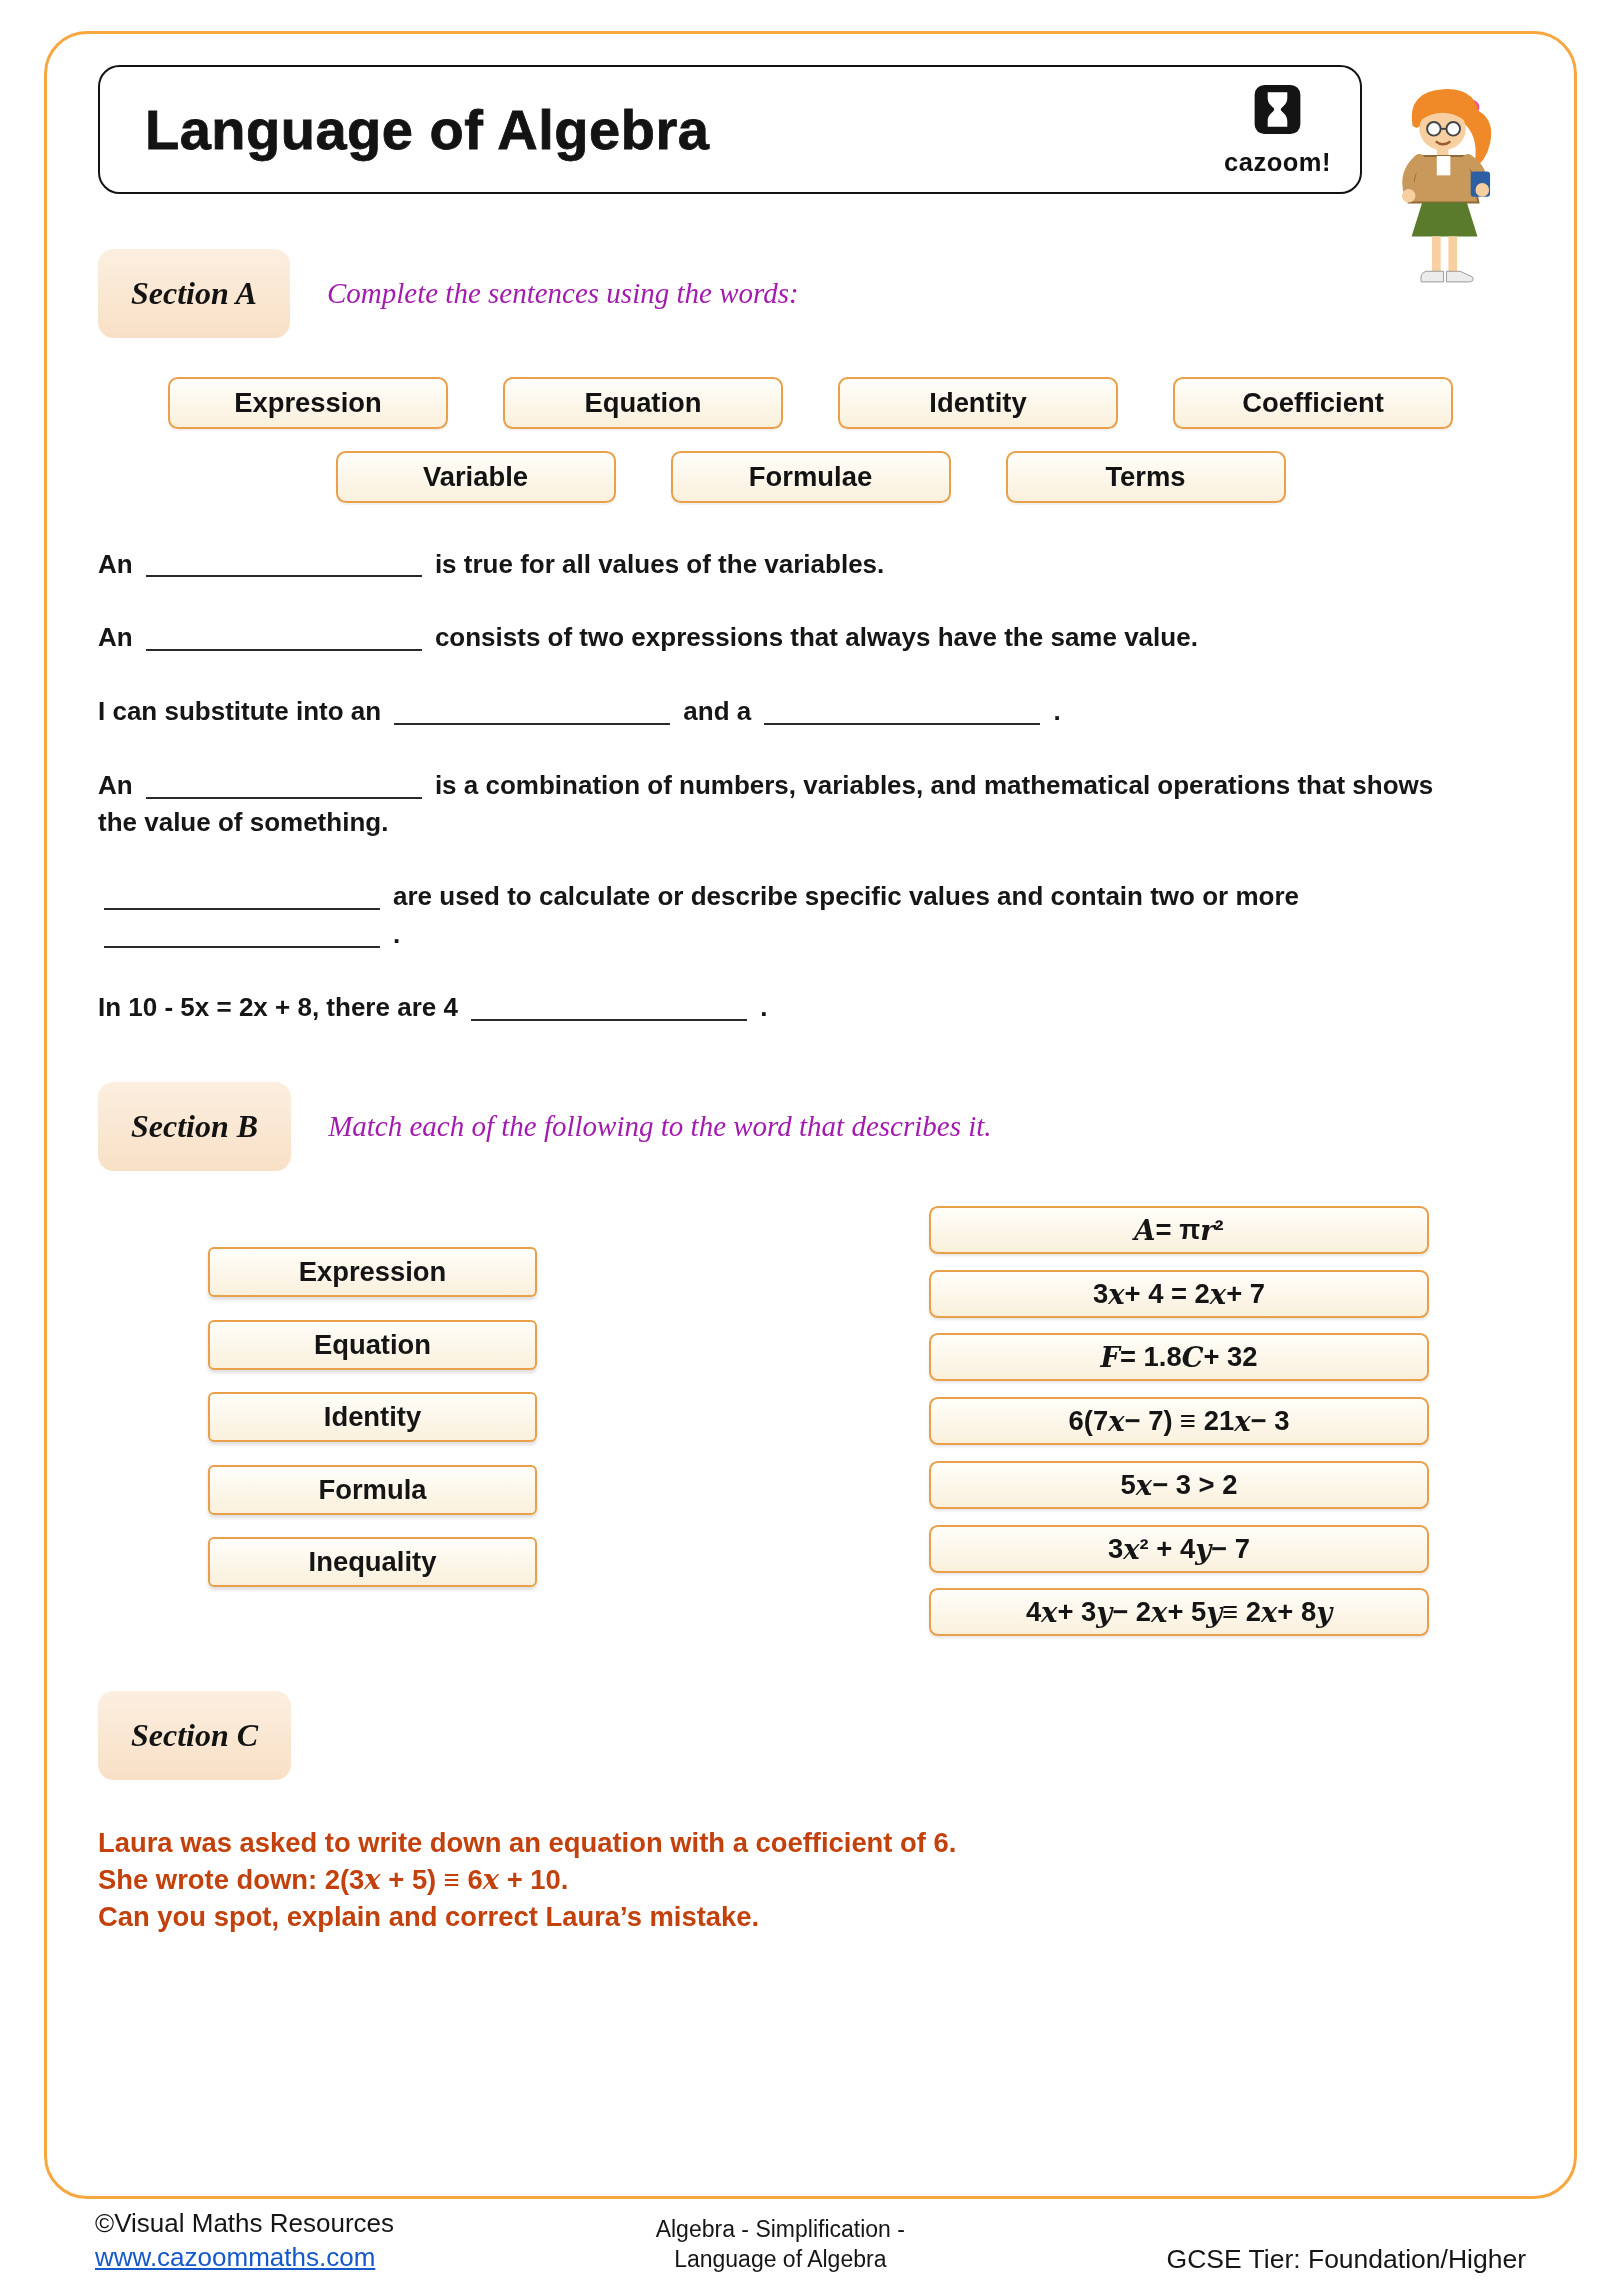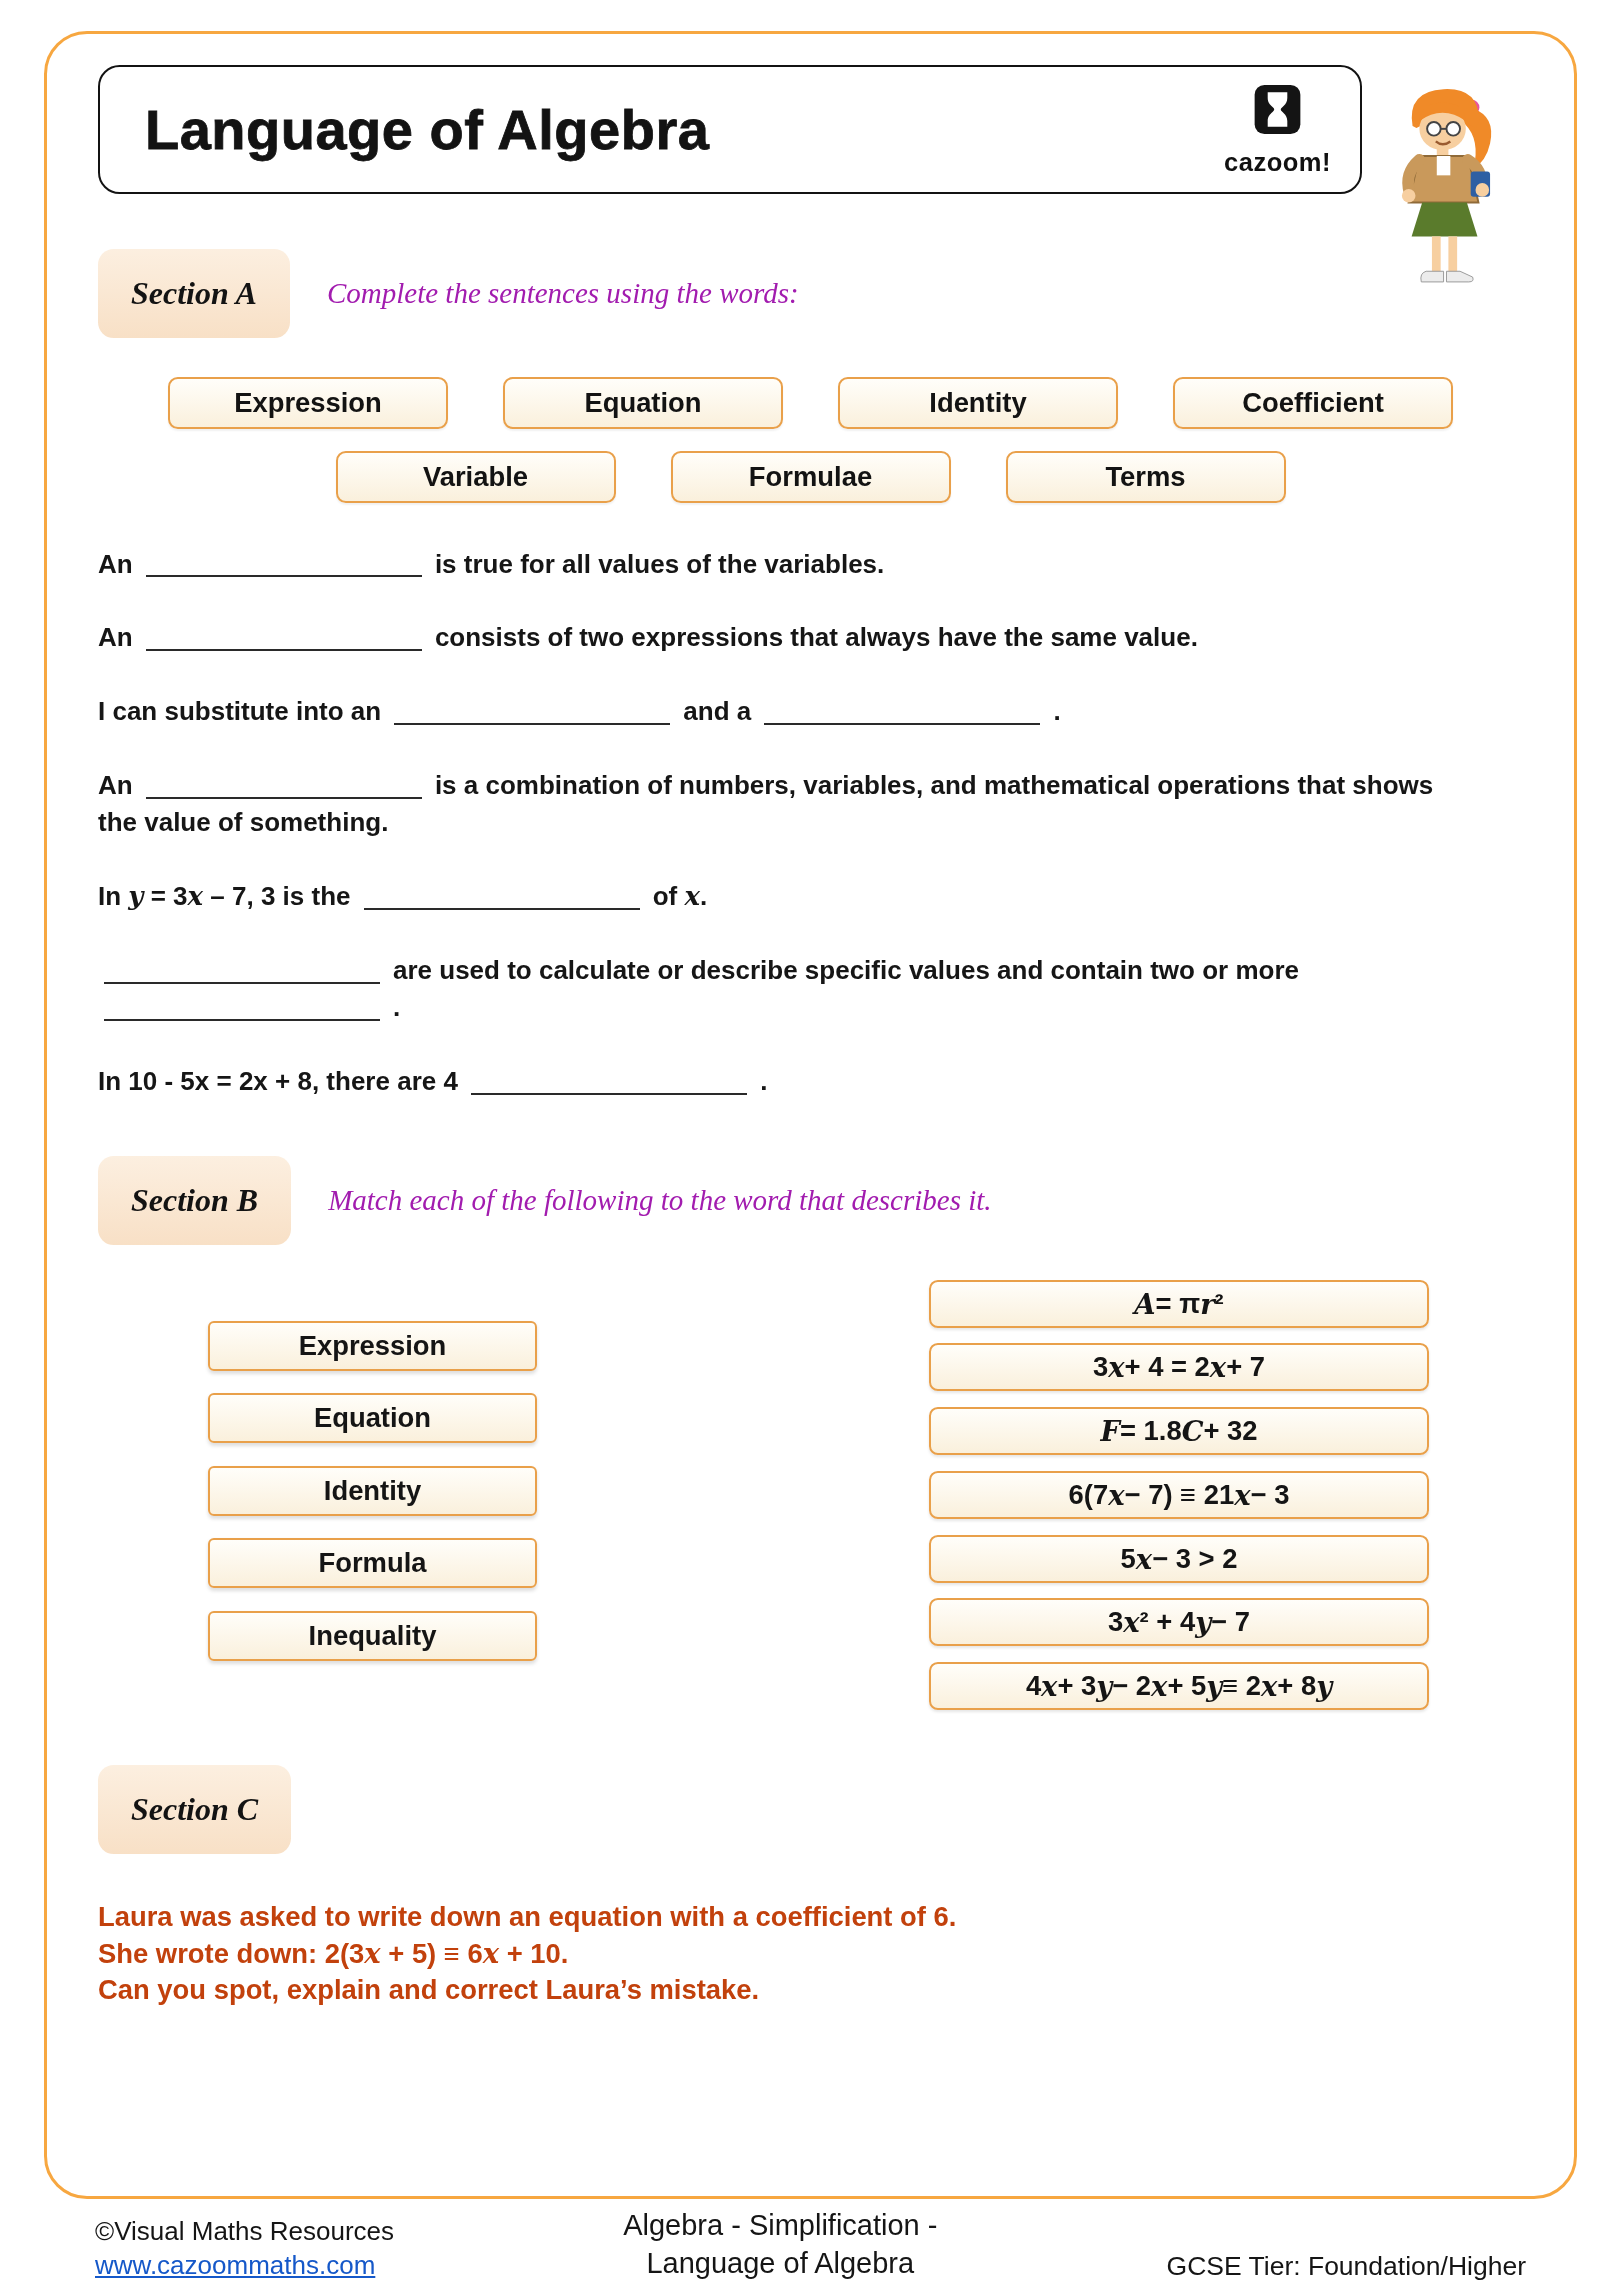--- a/index.html
+++ b/index.html
@@ -80,21 +80,21 @@
   .c-text { margin-top:45px; }
   .c-line { font-size:27.4px; font-weight:700; line-height:1.32; color:#c2410c; }
 
   
   .footer {
     position:absolute; left:95px; right:95px; top:2207px;
     display:flex; justify-content:space-between; align-items:flex-end;
   }
   .footer-left { font-size:26px; line-height:1.3; }
   .footer-link { color:#1558C9; text-decoration:underline; cursor:pointer; }
-  .footer-center { font-size:29px; line-height:1.3; text-align:center; }
+  .footer-center { font-size:23px; line-height:1.3; text-align:center; }
   .footer-right { font-size:26.5px; }
 </style>
 </head>
 <body>
 
 <div class="frame">
   <div class="content">
 
     <div class="header-row">
       <div class="header-box">
@@ -148,21 +148,20 @@
         <div class="chip">Variable</div>
         <div class="chip">Formulae</div>
         <div class="chip">Terms</div>
       </div>
 
     <div class="sentences">
         <div class="sentence"><span>An </span><span class="blank"></span><span> is true for all values of the variables.</span></div>
         <div class="sentence"><span>An </span><span class="blank"></span><span> consists of two expressions that always have the same value.</span></div>
         <div class="sentence"><span>I can substitute into an </span><span class="blank"></span><span> and a </span><span class="blank"></span><span> .</span></div>
         <div class="sentence"><span>An </span><span class="blank"></span><span> is a combination of numbers, variables, and mathematical operations that shows the value of something.</span></div>
-        <div class="sentence"><span>In </span><span class="math">y</span><span> = 3</span><span class="math">x</span><span> – 7, 3 is the </span><span class="blank"></span><span> of </span><span class="math">x</span><span>.</span></div>
         <div class="sentence"><span class="blank"></span><span> are used to calculate or describe specific values and contain two or more </span><span class="blank"></span><span> .</span></div>
         <div class="sentence"><span>In 10 - 5x = 2x + 8, there are 4 </span><span class="blank"></span><span> .</span></div>
       </div>
 
     <div class="sec-row">
       <div class="sec-label">Section B</div>
       <div class="instruction">Match each of the following to the word that describes it.</div>
     </div>
 
     <div class="match-row">

